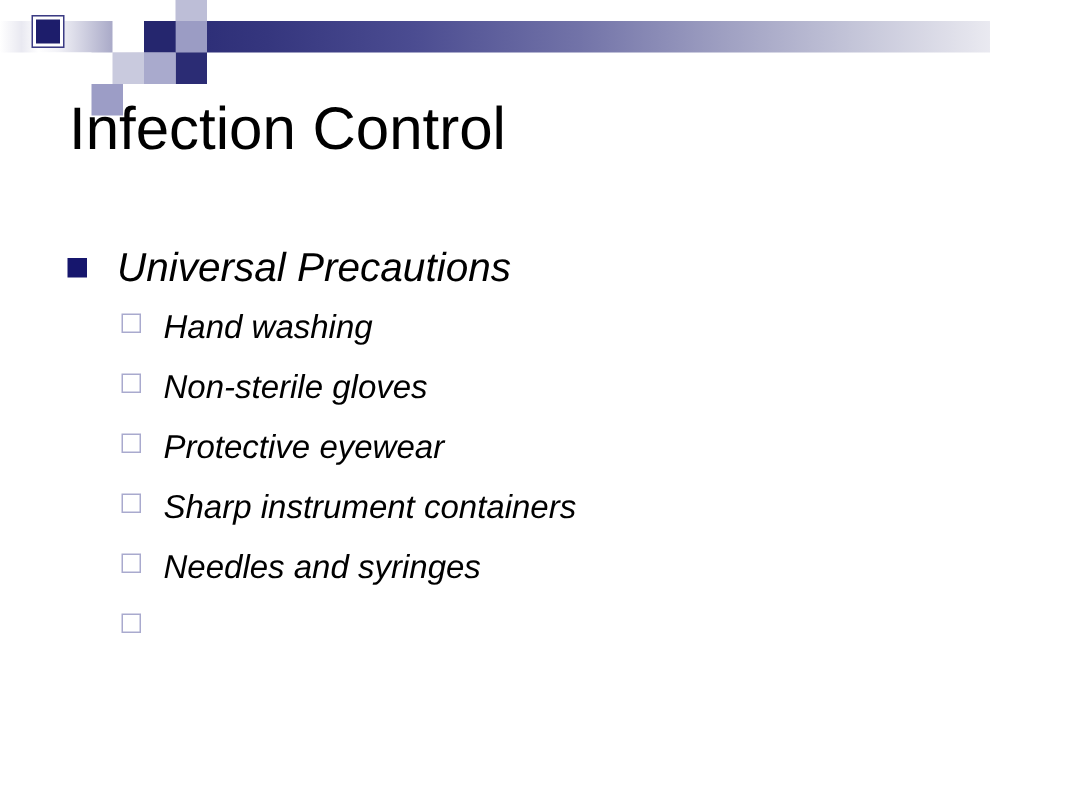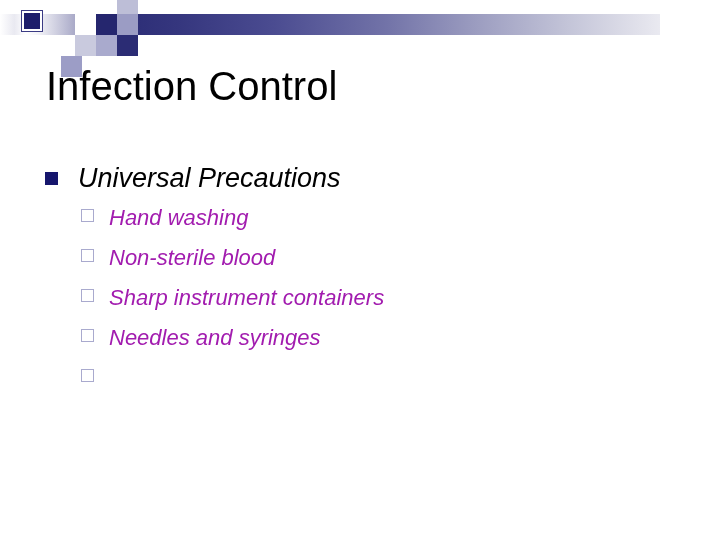--- a/index.html
+++ b/index.html
@@ -121,21 +121,21 @@
   .sublist {
     margin: 0;
     padding: 0;
     list-style: none;
   }
   .lvl2 {
     position: relative;
     padding-left: 65px;
     font-size: 22px;
     line-height: 31px;
-    color: #a21caf;
+    color: #000000;
     margin-bottom: 9px;
   }
   .lvl2 .bullet-hollow {
     position: absolute;
     left: 37px;
     top: 7px;
     width: 13px;
     height: 13px;
     border: 1.5px solid #a9aace;
     box-sizing: border-box;
@@ -179,24 +179,28 @@
 
     <ul class="sublist">
 
       <li class="lvl2">
         <span class="bullet-hollow"></span>
         <span class="txt">Hand washing</span>
       </li>
 
       <li class="lvl2">
         <span class="bullet-hollow"></span>
-        <span class="txt">Non-sterile blood</span>
-      </li>
-
-
+        <span class="txt">Non-sterile gloves</span>
+      </li>
+
+
+      <li class="lvl2">
+        <span class="bullet-hollow"></span>
+        <span class="txt">Protective eyewear</span>
+      </li>
 
       <li class="lvl2">
         <span class="bullet-hollow"></span>
         <span class="txt">Sharp instrument containers</span>
       </li>
 
       <li class="lvl2">
         <span class="bullet-hollow"></span>
         <span class="txt">Needles and syringes</span>
       </li>

